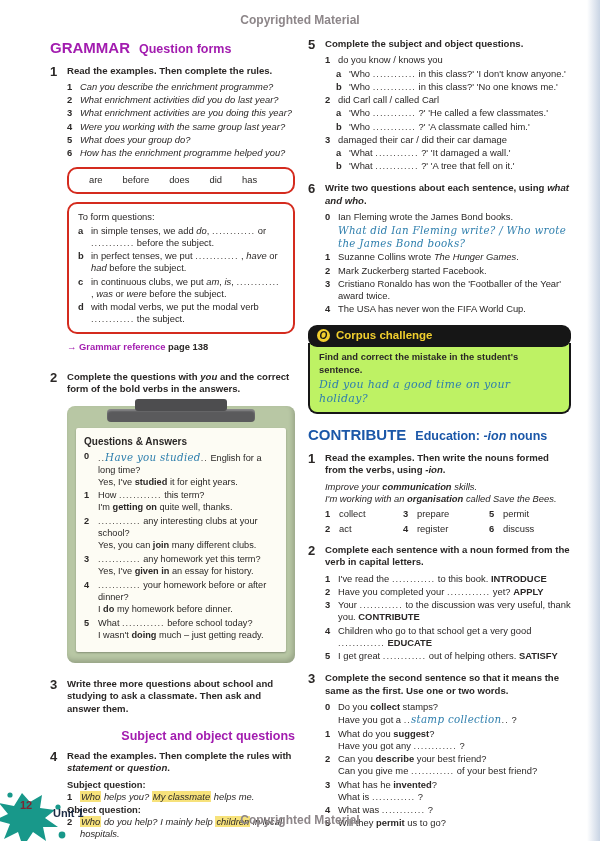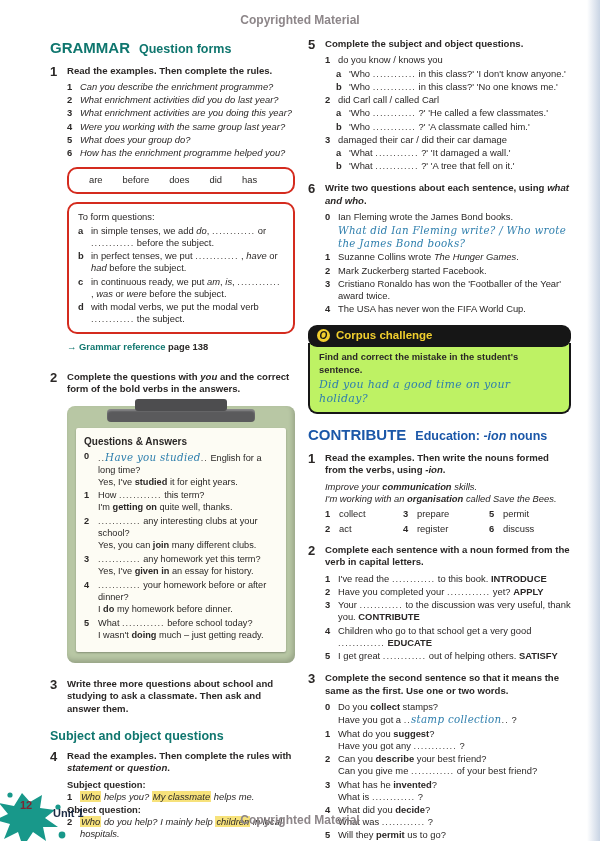--- a/index.html
+++ b/index.html
@@ -1,20 +1,20 @@
 <!DOCTYPE html>
 <html><head>
 <meta charset="utf-8">
 <style>
   * { margin:0; padding:0; box-sizing:border-box; }
   html,body { width:600px; height:841px; }
   body { font-family:"Liberation Sans", sans-serif; background:#ffffff; color:#2b2827; position:relative; overflow:hidden; font-size:9.4px; line-height:1.3; }
   .b { font-weight:bold; }
   .i { font-style:italic; }
-  .red { color:#0f766e; }
+  .red { color:#a21caf;text-align:right; }
   .blue { color:#1b57a8; }
   .hl { background:#f7e27b; padding:0 1px; }
   .hw { font-family:"DejaVu Serif", serif; font-style:italic; color:#2f7fad; font-size:10.3px; letter-spacing:.3px; }
   .blank { color:#4a4643; letter-spacing:1px; }
 
   .copyright { position:absolute; left:0; width:100%; text-align:center; color:#8d8689; font-weight:bold; font-size:12px; }
   .copyright.top { top:13px; }
   .copyright.bottom { top:813px; }
 
   .page-edge { position:absolute; top:0; right:0; width:13px; height:100%;
@@ -122,21 +122,21 @@
           <div class="li">
               <span class="li-n">a</span>
               <span class="li-t"><span>in simple tenses, we add </span><span class="i">do</span><span>, </span><span class="blank">............</span><span> or </span><span class="blank">............</span><span> before the subject.</span></span>
             </div>
           <div class="li">
               <span class="li-n">b</span>
               <span class="li-t"><span>in perfect tenses, we put </span><span class="blank">............</span><span> , </span><span class="i">have</span><span> or </span><span class="i">had</span><span> before the subject.</span></span>
             </div>
           <div class="li">
               <span class="li-n">c</span>
-              <span class="li-t"><span>in continuous ready, we put </span><span class="i">am</span><span>, </span><span class="i">is</span><span>, </span><span class="blank">............</span><span> , </span><span class="i">was</span><span> or </span><span class="i">were</span><span> before the subject.</span></span>
+              <span class="li-t"><span>in continuous clubs, we put </span><span class="i">am</span><span>, </span><span class="i">is</span><span>, </span><span class="blank">............</span><span> , </span><span class="i">was</span><span> or </span><span class="i">were</span><span> before the subject.</span></span>
             </div>
           <div class="li">
               <span class="li-n">d</span>
               <span class="li-t"><span>with modal verbs, we put the modal verb </span><span class="blank">............</span><span> the subject.</span></span>
             </div>
         </div>
 
         <p class="gram-ref">
           <span class="red b">→</span>
           <span class="red b">Grammar reference</span>
@@ -413,21 +413,20 @@
         <div class="li">
             <span class="li-n">3</span>
             <div class="li-t">
               <div><span>What has he </span><span class="b">invented</span><span>?</span></div>
               <div><span>What is </span><span class="blank">............</span><span> ?</span></div>
             </div>
           </div>
         <div class="li">
             <span class="li-n">4</span>
             <div class="li-t">
-              <div><span>What did you </span><span class="b">decide</span><span>?</span></div>
               <div><span>What was </span><span class="blank">............</span><span> ?</span></div>
             </div>
           </div>
         <div class="li">
             <span class="li-n">5</span>
             <div class="li-t">
               <div><span>Will they </span><span class="b">permit</span><span> us to go?</span></div>
             </div>
           </div>
       </div>

